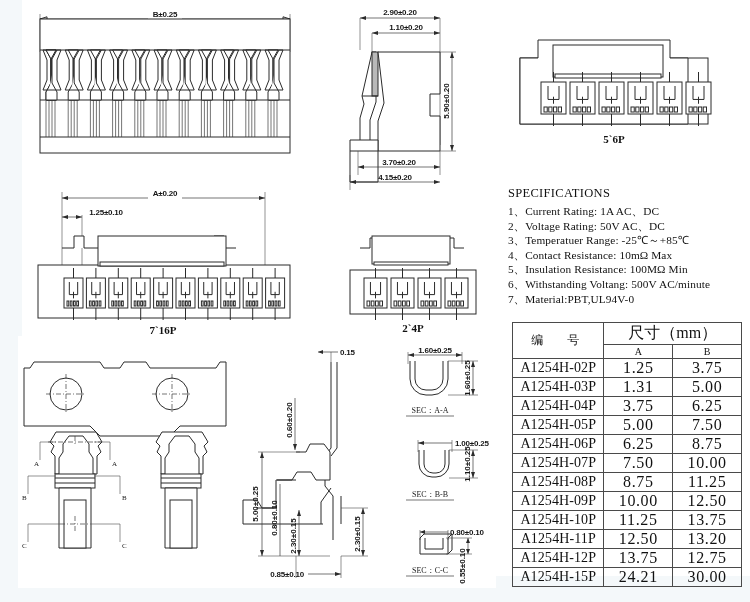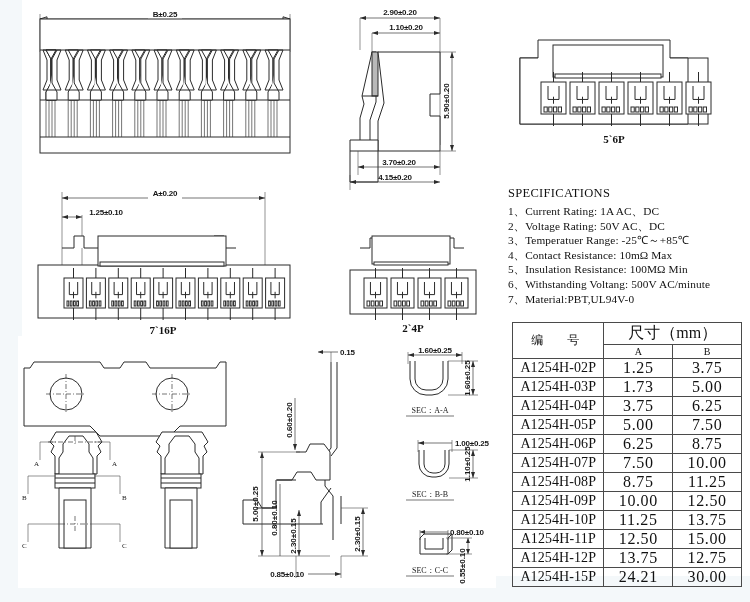--- a/index.html
+++ b/index.html
@@ -621,21 +621,21 @@
       </tr>
     </thead>
     <tbody id="dim-body">
         <tr>
           <td class="pn">A1254H-02P</td>
           <td class="val">1.25</td>
           <td class="val">3.75</td>
         </tr>
         <tr>
           <td class="pn">A1254H-03P</td>
-          <td class="val">1.73</td>
+          <td class="val">1.31</td>
           <td class="val">5.00</td>
         </tr>
         <tr>
           <td class="pn">A1254H-04P</td>
           <td class="val">3.75</td>
           <td class="val">6.25</td>
         </tr>
         <tr>
           <td class="pn">A1254H-05P</td>
           <td class="val">5.00</td>
@@ -662,21 +662,21 @@
           <td class="val">12.50</td>
         </tr>
         <tr>
           <td class="pn">A1254H-10P</td>
           <td class="val">11.25</td>
           <td class="val">13.75</td>
         </tr>
         <tr>
           <td class="pn">A1254H-11P</td>
           <td class="val">12.50</td>
-          <td class="val">15.00</td>
+          <td class="val">13.20</td>
         </tr>
         <tr>
           <td class="pn">A1254H-12P</td>
           <td class="val">13.75</td>
           <td class="val">12.75</td>
         </tr>
         <tr>
           <td class="pn">A1254H-15P</td>
           <td class="val">24.21</td>
           <td class="val">30.00</td>

